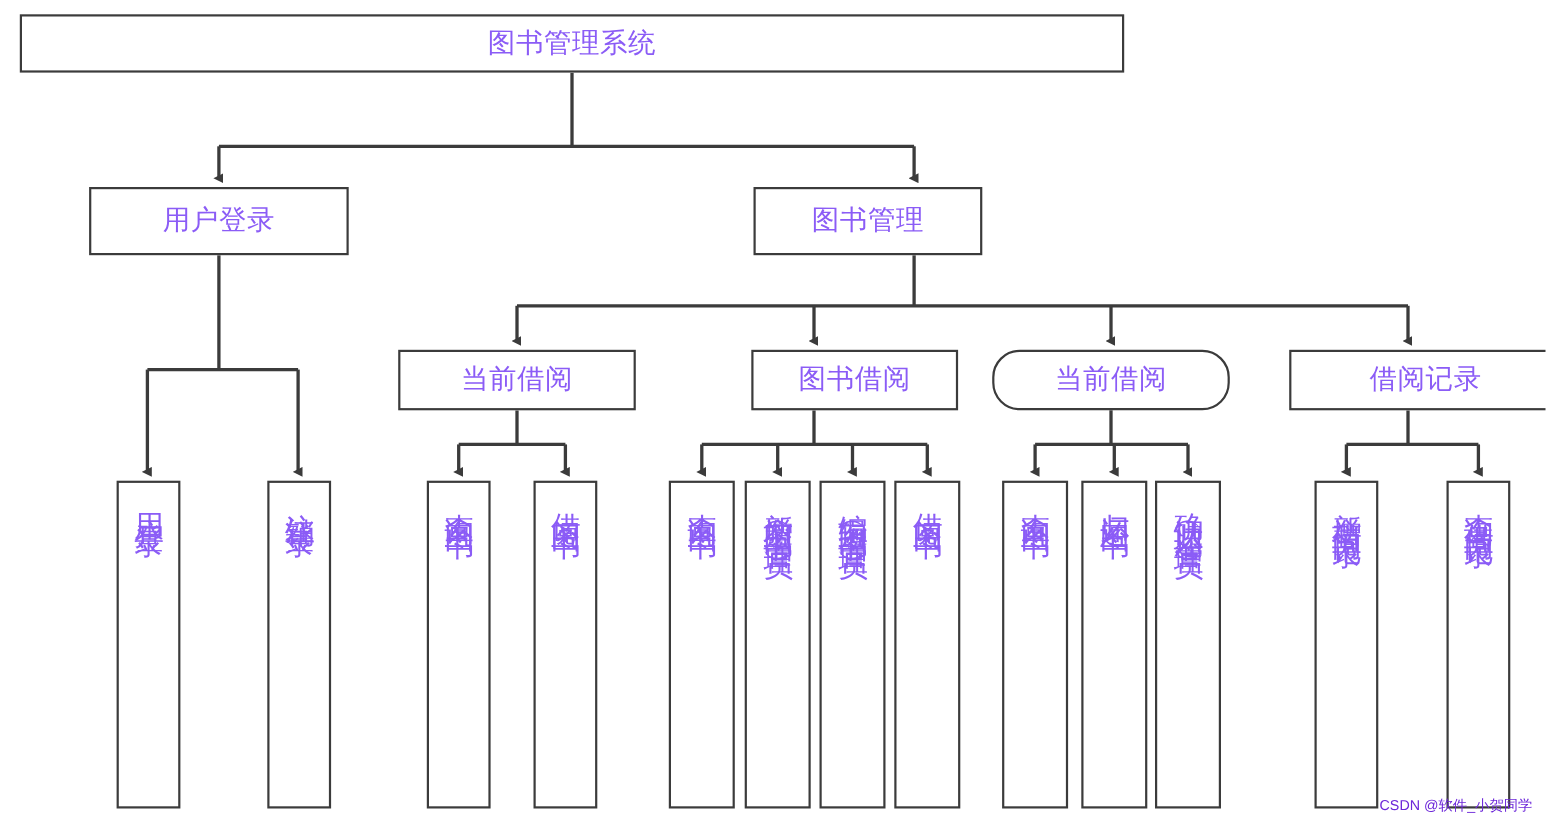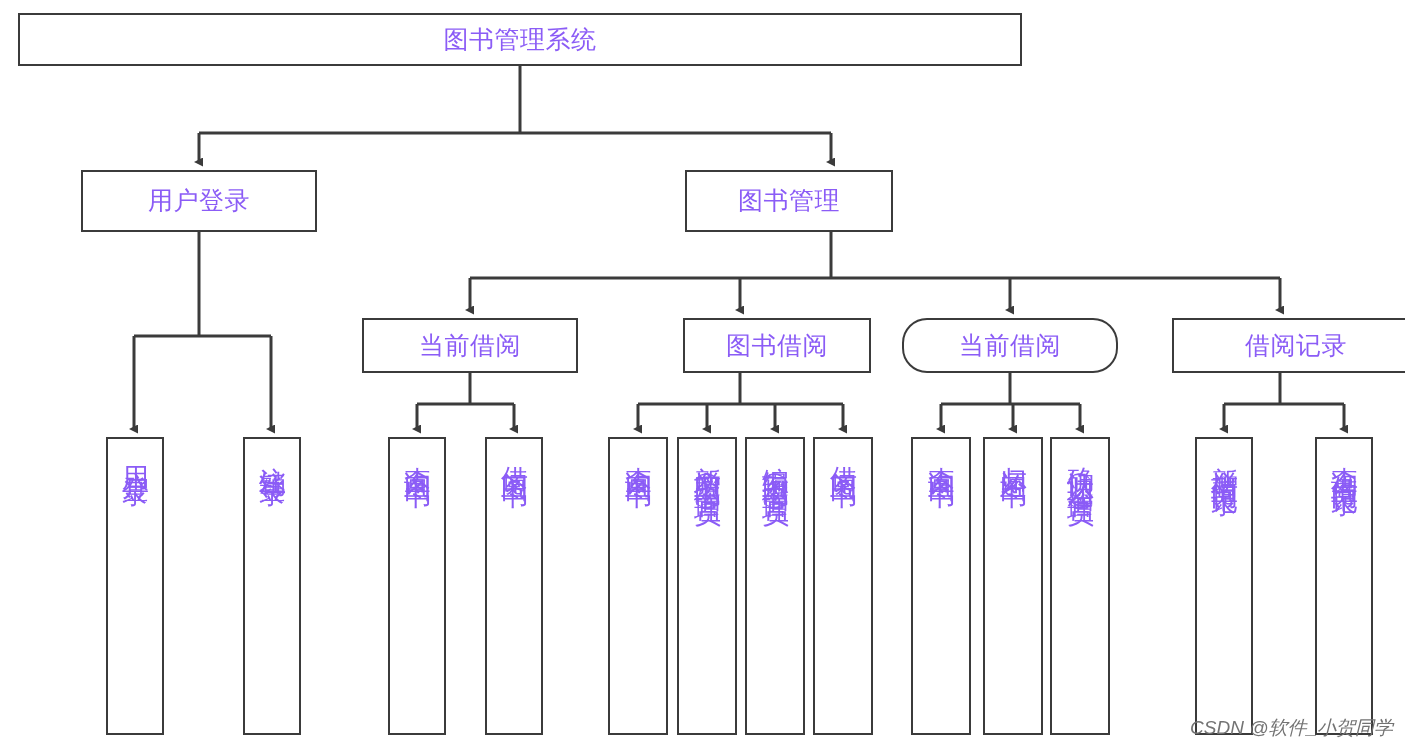--- a/index.html
+++ b/index.html
@@ -54,26 +54,25 @@
     writing-mode: vertical-rl;
     text-orientation: upright;
     font-size: 27px;
     letter-spacing: 5px;
     line-height: 1;
   }
   .watermark {
     position: absolute;
     right: 12px;
     bottom: 6px;
-    font-size: 19px;
-    color: #737373;
+    font-size: 13px;
+    color: #6d28d9;
     white-space: nowrap;
     pointer-events: none;
     font-family: "Liberation Sans", "DejaVu Sans", sans-serif;
-    font-style: italic;
   }
 </style>
 </head>
 <body>
 
 <div id="diagram-root">
 
   <svg class="connectors" viewBox="0 0 1405 747" xmlns="http://www.w3.org/2000/svg">
     <defs>
       <marker id="arrowhead" markerWidth="9" markerHeight="9" refX="4.5" refY="4" orient="auto" markerUnits="userSpaceOnUse">

